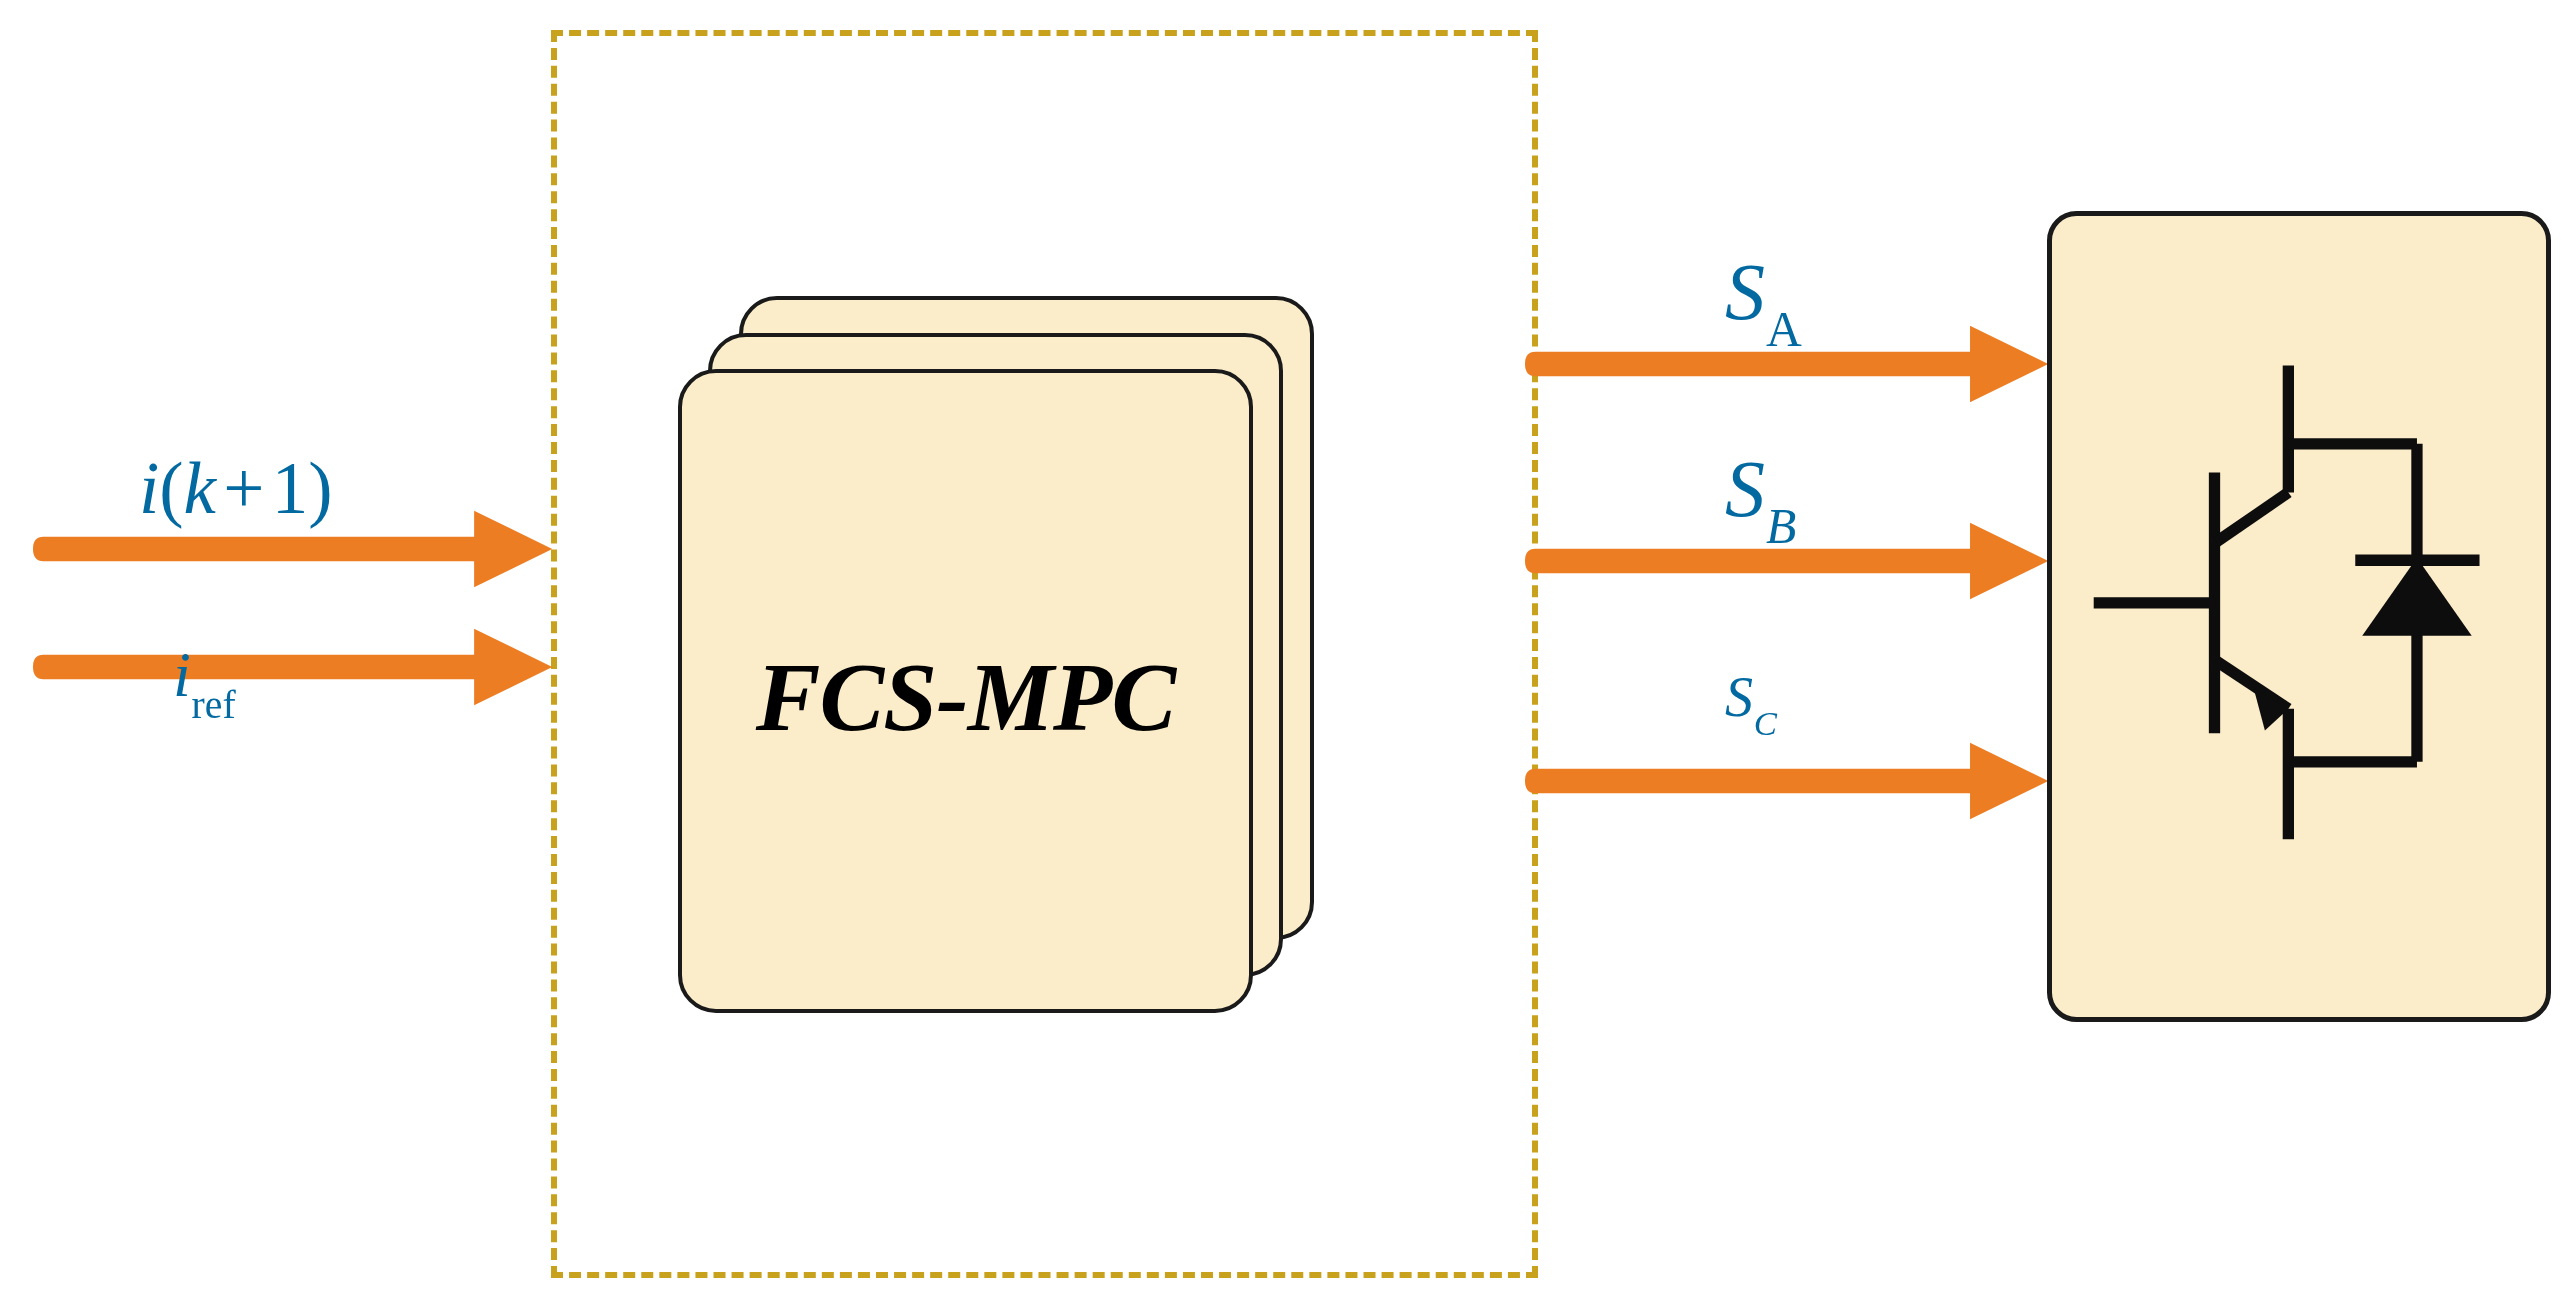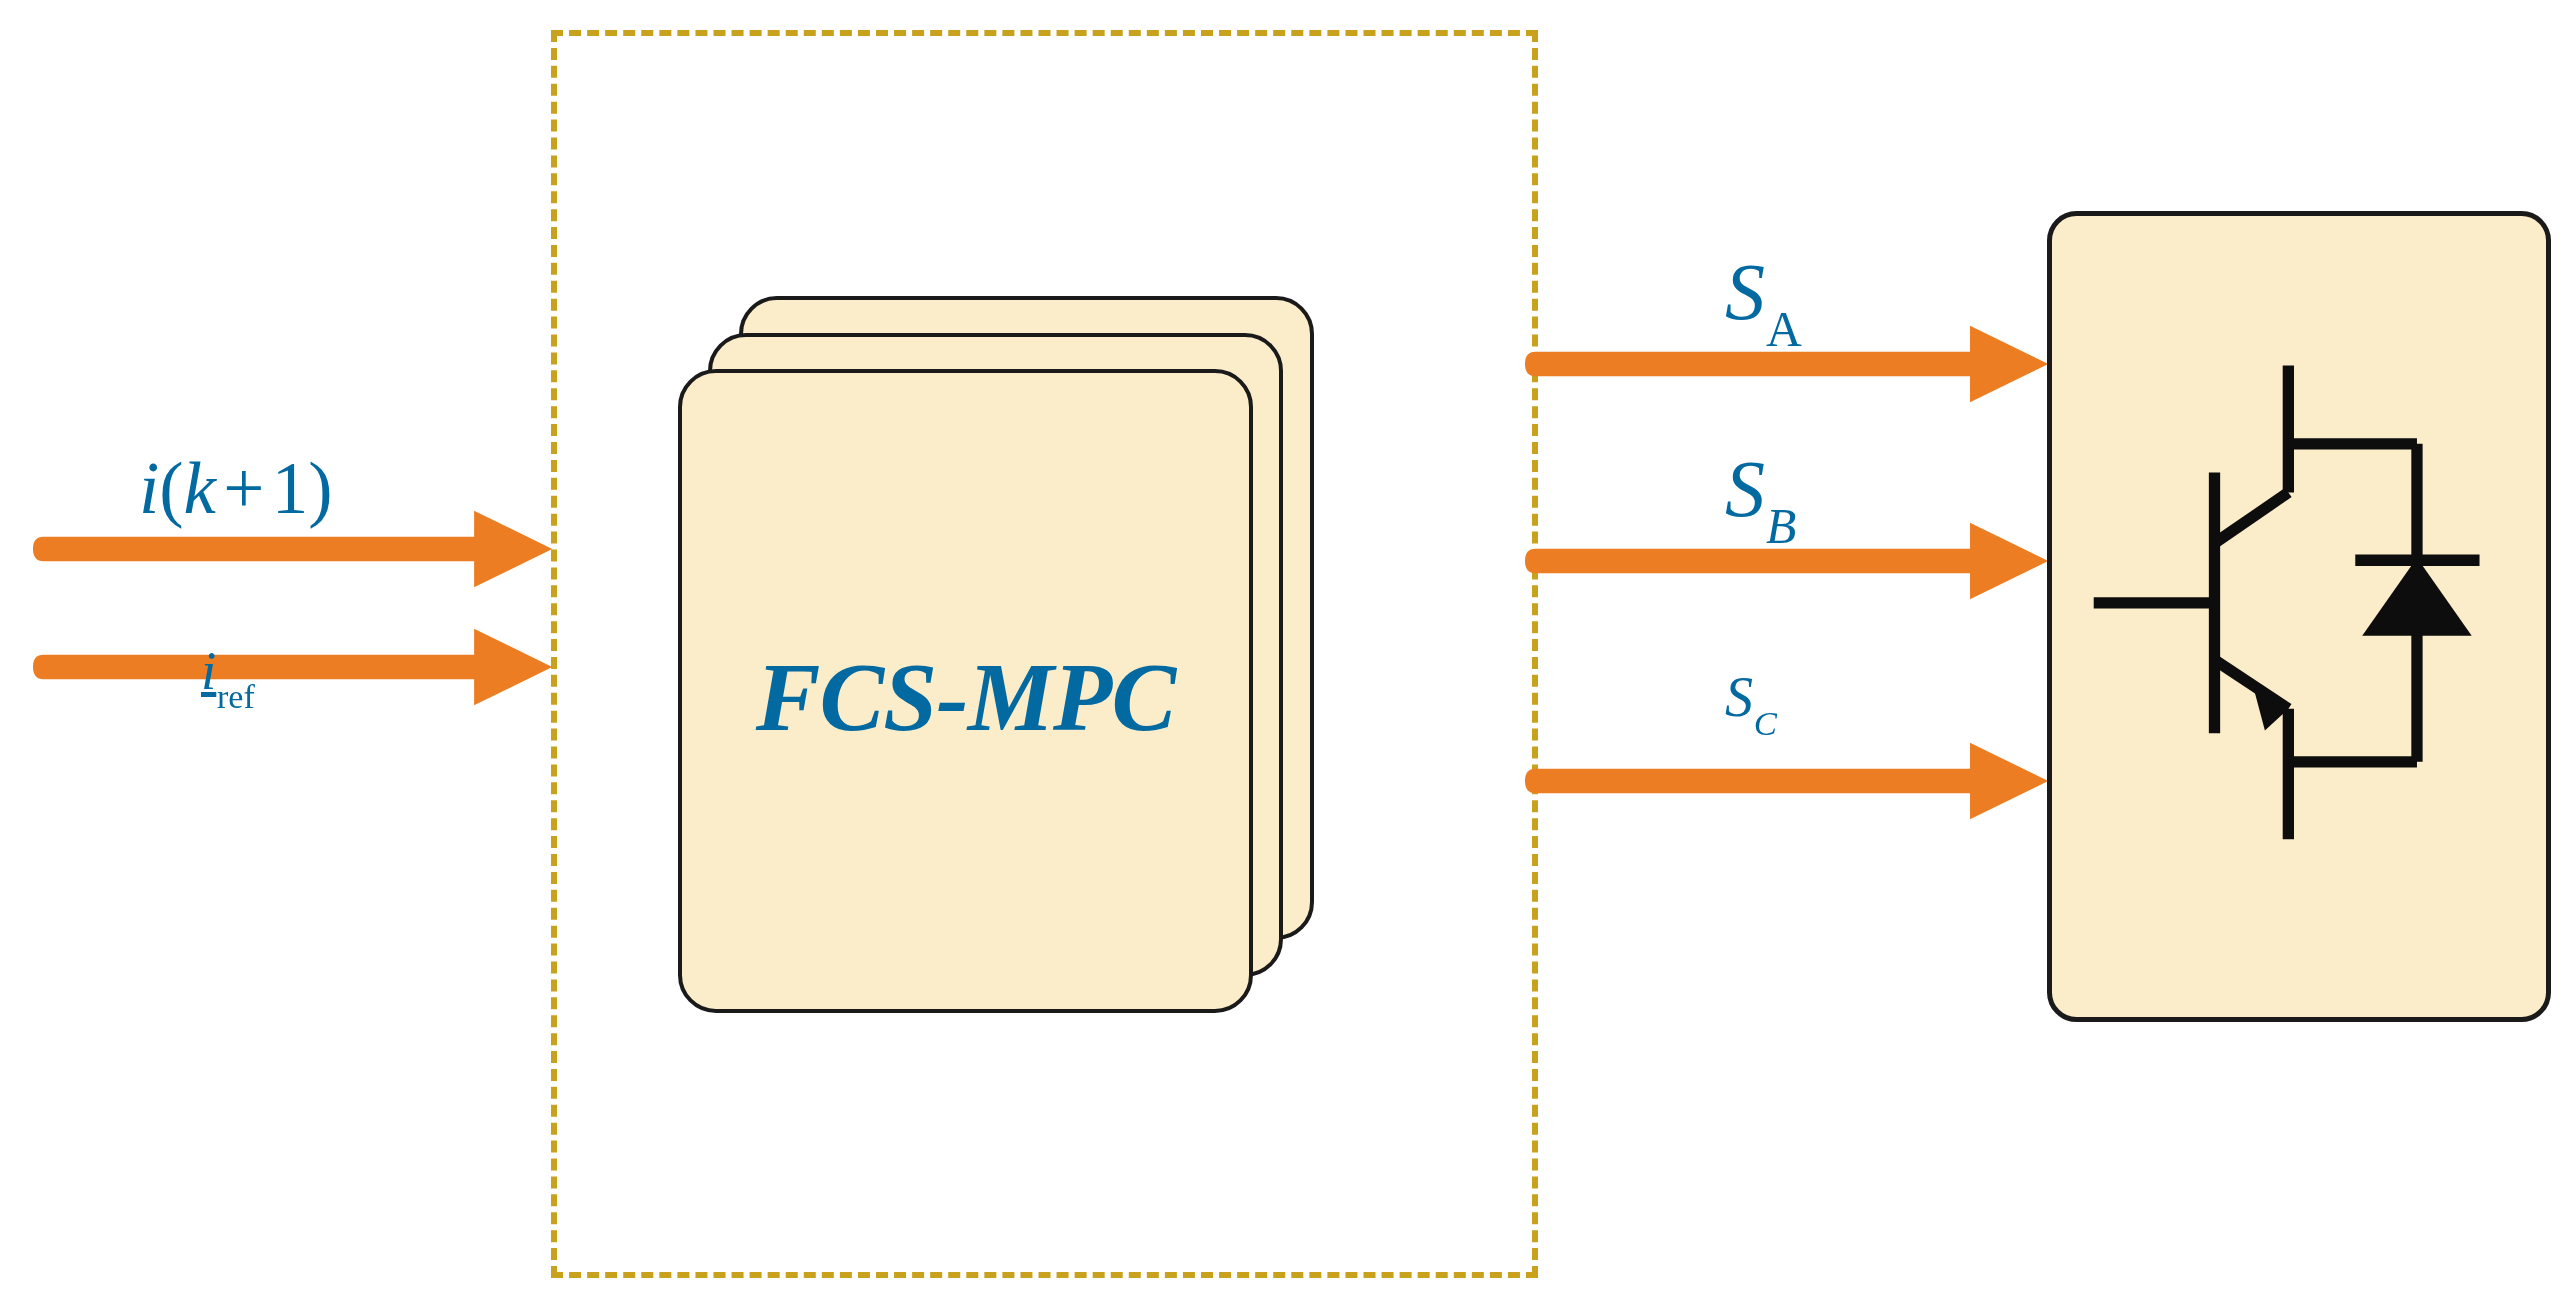--- a/index.html
+++ b/index.html
@@ -33,21 +33,21 @@
     border-radius: 38px;
   }
   .card-label {
     position: absolute;
     left: 0;
     right: 0;
     text-align: center;
     font-size: 97px;
     font-weight: bold;
     font-style: italic;
-    color: #0369a1;
+    color: #000000;
     letter-spacing: -0.9px;
     white-space: nowrap;
   }
 
   
   .inverter-box {
     position: absolute;
     box-sizing: border-box;
     background: #fcedca;
     border: 5.2px solid #1a1a1a;
@@ -92,21 +92,21 @@
   </div>
   <div class="mlabel" style="left:139px; top:452px; font-size:73px;">
     <span class="mi">i</span><span class="mr">(</span><span class="mi">k</span><span class="thinsp"></span><span class="mr">+</span><span class="thinsp"></span><span class="mr">1</span><span class="mr">)</span>
   </div>
 
   <div class="arrow" style="left:33px; top:627px;">
     <svg width="521" height="80" viewBox="0 0 600 92">
       <path d="M12,32 L12,32 Q0,32 0,46 Q0,60 12,60 L508,60 L508,90 L598,46 L508,2 L508,32 Z" fill="#ED7D22"></path>
     </svg>
   </div>
-  <div class="mlabel" style="left:201px; top:643px; font-size:55px;text-decoration:underline;">
+  <div class="mlabel" style="left:173px; top:643px; font-size:64px;">
     <span class="mi">i</span><span class="mr sub">ref</span>
   </div>
 
   <div class="card" style="left:739px; top:296px; width:575px; height:644px;"></div>
   <div class="card" style="left:708px; top:333px; width:575px; height:644px;"></div>
   <div class="card" style="left:678px; top:369px; width:575px; height:644px;">
     <div class="card-label" style="top:269px;">FCS-MPC</div>
   </div>
 
   <div class="arrow" style="left:1525px; top:324px;">

